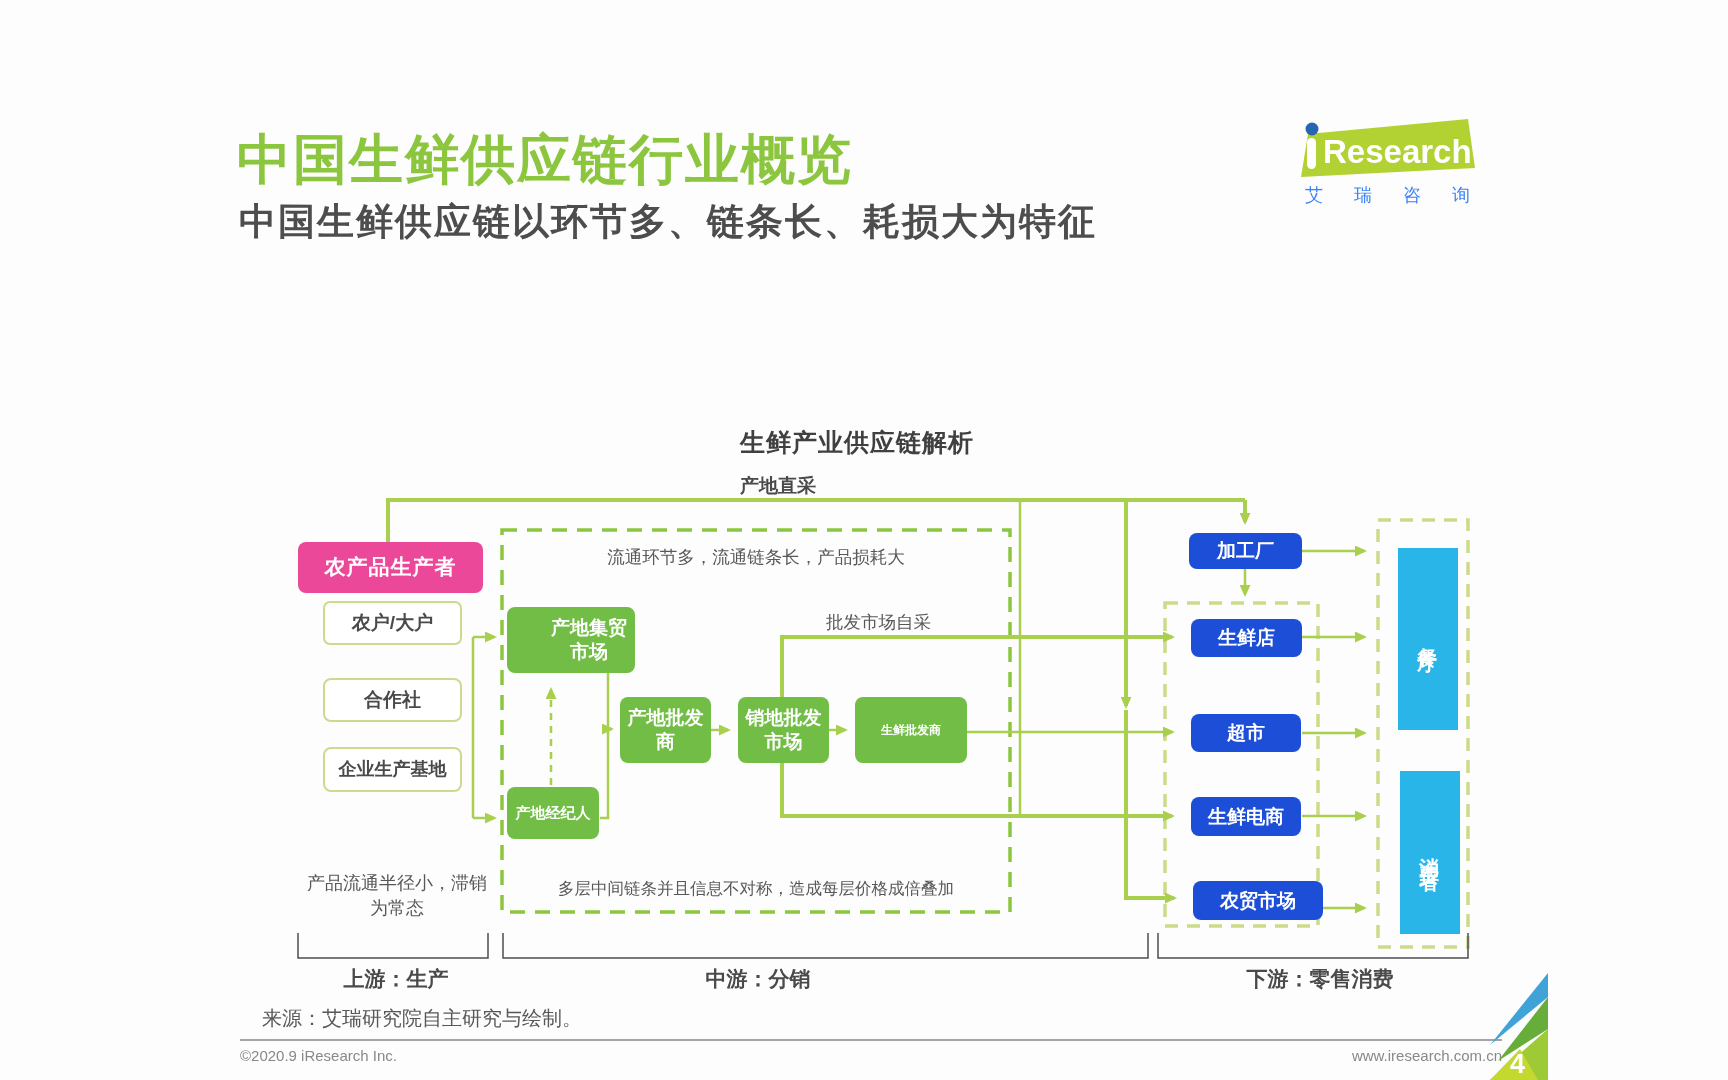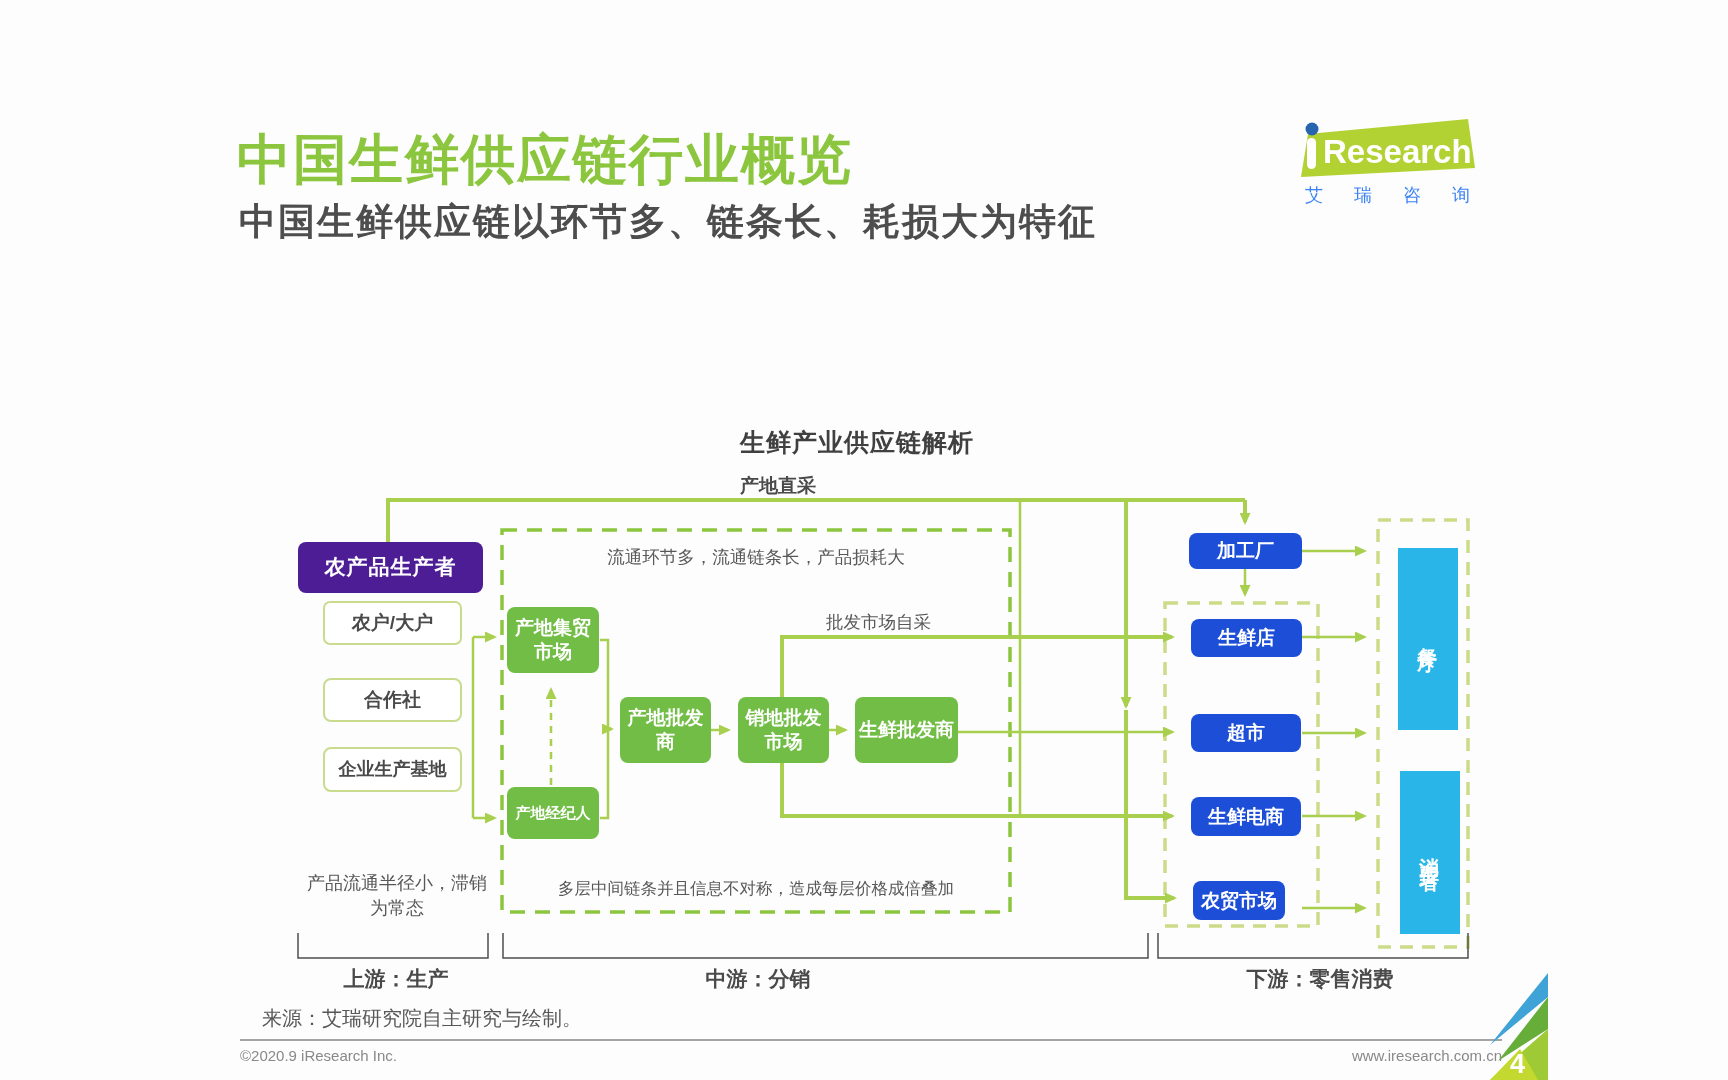--- a/index.html
+++ b/index.html
@@ -11,21 +11,21 @@
   .para{left:237px;top:254px;width:1120px;font-size:20px;line-height:31.5px;color:#595757;
         text-align:justify;letter-spacing:0.7px;}
   .red-dot{position:relative;display:inline-block;color:#fff;
         background:radial-gradient(circle,#ff4a42 45%,#ee2f28 62%,rgba(238,47,40,0) 74%);
         border-radius:50%;}
   .diag-title{left:740px;top:426px;font-size:25px;font-weight:bold;color:#404040;letter-spacing:1px;}
   .note{color:#595757;}
   .gbox{background:#71bd45;border-radius:8px;color:#fff;font-weight:bold;display:flex;
         align-items:center;justify-content:center;text-align:center;line-height:1.25;}
   .gbox.dark{background:#1d4ed8;}
-  .gbox.light{background:#4c1d95;font-size:21px;letter-spacing:1px;}
+  .gbox.light{background:#ec4899;font-size:21px;letter-spacing:1px;}
   .wbox{background:#fff;border:2px solid #c9dc8e;border-radius:8px;color:#4a4a4a;font-weight:bold;
         display:flex;align-items:center;justify-content:center;text-align:center;font-size:19px;
         line-height:1.2;white-space:pre-line;}
   .bbox{background:#29b5e8;color:#fff;font-weight:bold;display:flex;align-items:center;
         justify-content:center;writing-mode:vertical-rl;text-orientation:upright;
         font-size:20px;letter-spacing:7px;}
   .seg-label{font-size:21px;font-weight:bold;color:#4a4a4a;text-align:center;}
   .src{left:262px;top:1005px;font-size:20px;color:#595757;}
   .foot{font-size:15px;color:#8a8888;}
   .logo-cn{left:1305px;top:183px;font-size:18px;color:#3b82f6;letter-spacing:31px;white-space:nowrap;}
@@ -108,31 +108,31 @@
   <div class="abs note" style="left:826px;top:610px;font-size:17.5px;">批发市场自采</div>
   <div class="abs note" style="left:502px;top:878px;width:508px;text-align:center;font-size:16.5px;">多层中间链条并且信息不对称，造成每层价格成倍叠加</div>
   <div class="abs note" style="left:286px;top:871px;width:222px;text-align:center;font-size:18px;line-height:25px;white-space:pre-line;">产品流通半径小，滞销
 为常态</div>
 
   <div class="abs gbox light" style="left:298px;top:542px;width:185px;height:51px;">农产品生产者</div>
   <div class="abs wbox" style="left:323px;top:601px;width:135px;height:40px;border-radius:7px;">农户/大户</div>
   <div class="abs wbox" style="left:323px;top:678px;width:135px;height:40px;">合作社</div>
   <div class="abs wbox" style="left:323px;top:747px;width:135px;height:41px;font-size:18px;">企业生产基地</div>
 
-  <div class="abs gbox" style="left:507px;top:607px;width:92px;height:66px;font-size:19px;">产地集贸市场</div>
+  <div class="abs gbox" style="left:507px;top:607px;width:92px;height:66px;font-size:19px;padding-left:36px;">产地集贸市场</div>
   <div class="abs gbox" style="left:507px;top:787px;width:92px;height:52px;font-size:15px;">产地经纪人</div>
   <div class="abs gbox" style="left:620px;top:697px;width:91px;height:66px;font-size:19px;">产地批发商</div>
   <div class="abs gbox" style="left:738px;top:697px;width:91px;height:66px;font-size:19px;">销地批发市场</div>
-  <div class="abs gbox" style="left:855px;top:697px;width:103px;height:66px;font-size:19px;">生鲜批发商</div>
+  <div class="abs gbox" style="left:855px;top:697px;width:112px;height:66px;font-size:12px;">生鲜批发商</div>
 
   <div class="abs gbox dark" style="left:1189px;top:533px;width:113px;height:36px;font-size:19px;">加工厂</div>
   <div class="abs gbox dark" style="left:1191px;top:619px;width:111px;height:38px;font-size:19px;">生鲜店</div>
   <div class="abs gbox dark" style="left:1191px;top:714px;width:110px;height:38px;font-size:19px;">超市</div>
   <div class="abs gbox dark" style="left:1191px;top:797px;width:110px;height:39px;font-size:19px;">生鲜电商</div>
-  <div class="abs gbox dark" style="left:1193px;top:881px;width:92px;height:39px;font-size:19px;">农贸市场</div>
+  <div class="abs gbox dark" style="left:1193px;top:881px;width:130px;height:39px;font-size:19px;">农贸市场</div>
 
   <div class="abs bbox" style="left:1398px;top:548px;width:60px;height:182px;">餐厅</div>
   <div class="abs bbox" style="left:1400px;top:771px;width:60px;height:163px;">消费者</div>
 
   <div class="abs seg-label" style="left:296px;top:965px;width:200px;">上游：生产</div>
   <div class="abs seg-label" style="left:658px;top:965px;width:200px;">中游：分销</div>
   <div class="abs seg-label" style="left:1214px;top:965px;width:212px;">下游：零售消费</div>
 
   <div class="abs src">来源：艾瑞研究院自主研究与绘制。</div>
   <div class="abs foot" style="left:240px;top:1047px;">©2020.9 iResearch Inc.</div>

